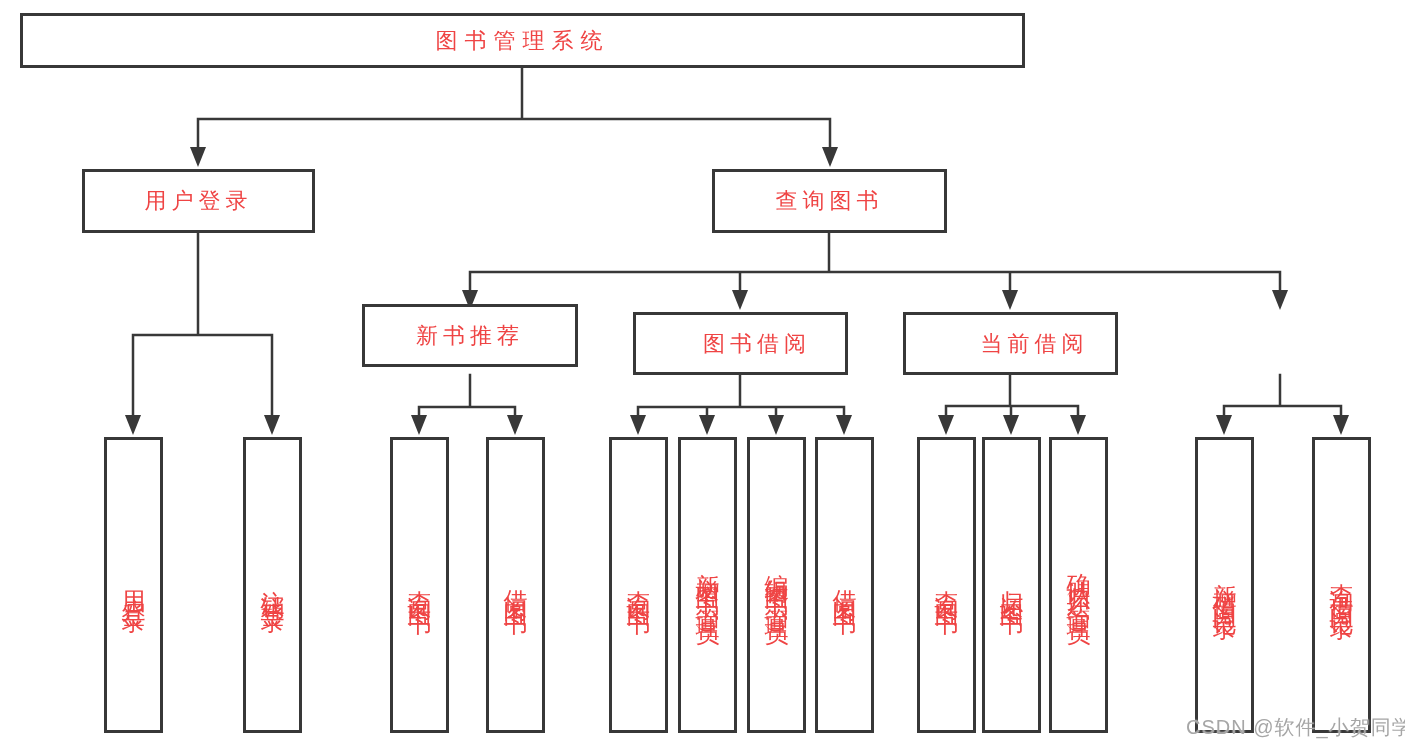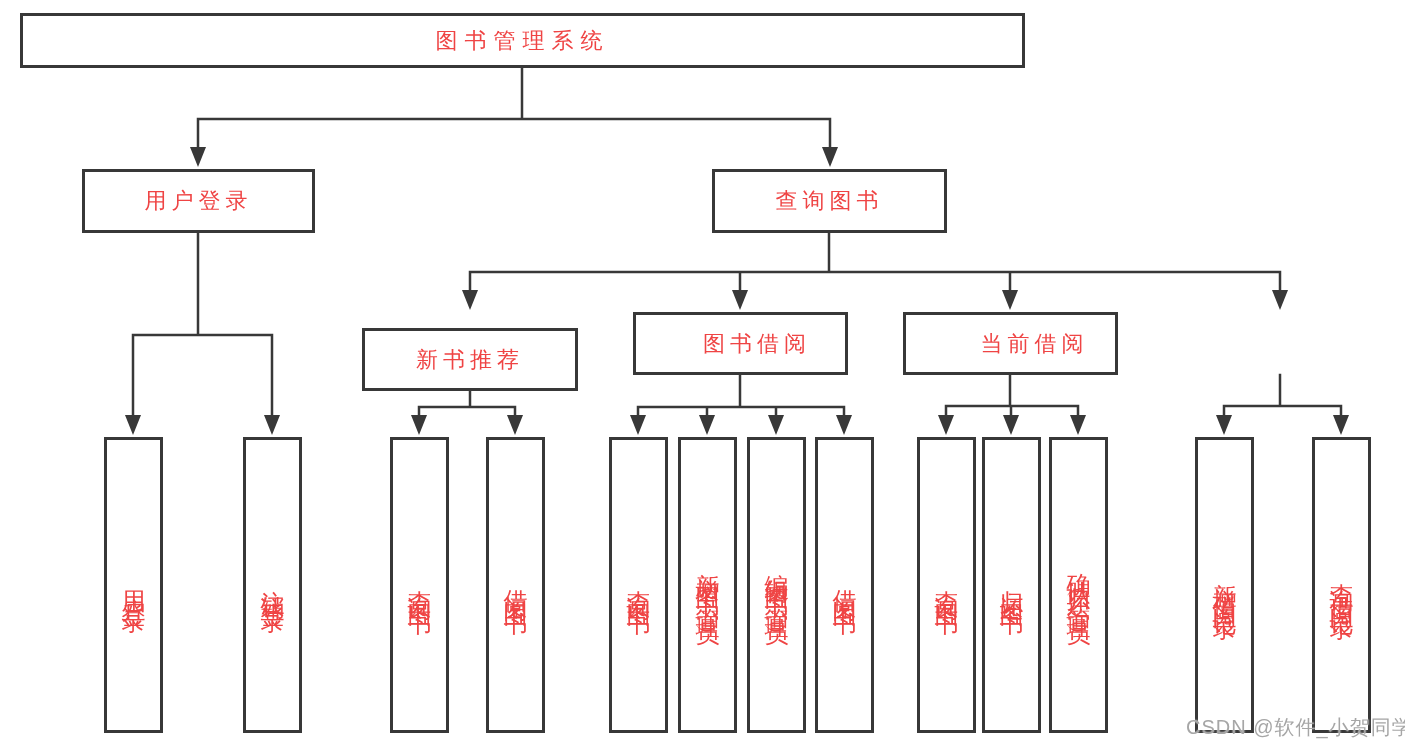--- a/index.html
+++ b/index.html
@@ -94,21 +94,21 @@
       <polygon points="1216,415 1232,415 1224,435"></polygon>
       <polygon points="1333,415 1349,415 1341,435"></polygon>
     </g>
   </svg>
 
   <div class="node node-h node-root" style="left:20px; top:13px; width:1005px; height:55px;">图书管理系统</div>
 
   <div class="node node-h" style="left:82px; top:169px; width:233px; height:64px;">用户登录</div>
   <div class="node node-h" style="left:712px; top:169px; width:235px; height:64px;">查询图书</div>
 
-  <div class="node node-h" style="left:362px; top:328px; width:216px; height:63px;">新书推荐</div>
+  <div class="node node-h" style="left:362px; top:304px; width:216px; height:63px;">新书推荐</div>
   <div class="node node-h" style="left:633px; top:312px; width:215px; height:63px;padding-left:33px;">图书借阅</div>
   <div class="node node-h" style="left:903px; top:312px; width:215px; height:63px;padding-left:48px;">当前借阅</div>
 
   <div class="node node-v" style="left:104px; top:437px; width:59px; height:296px;">
     <span class="vtext">用户登录</span>
   </div>
   <div class="node node-v" style="left:243px; top:437px; width:59px; height:296px;">
     <span class="vtext">注销登录</span>
   </div>
 

